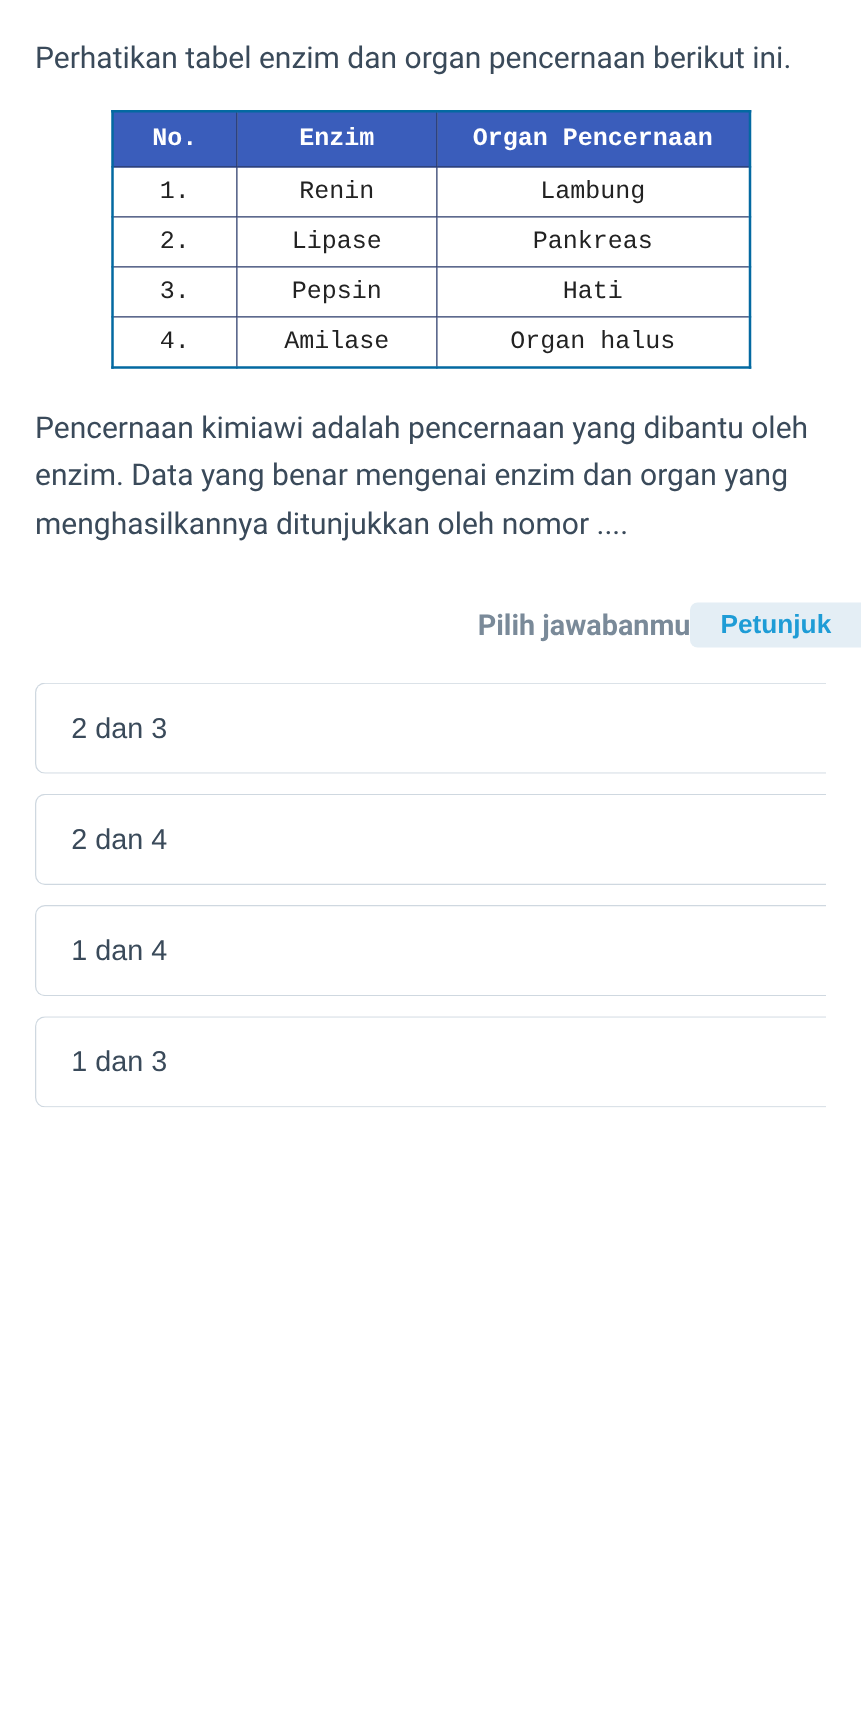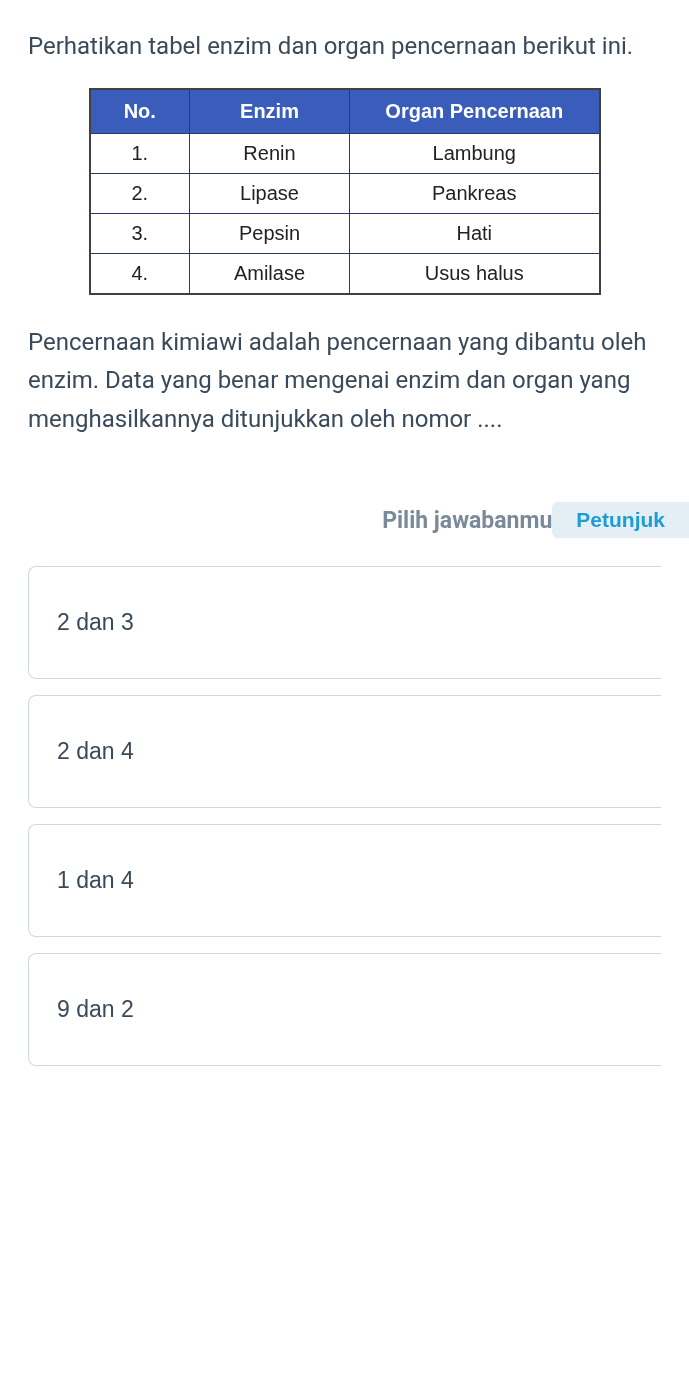--- a/index.html
+++ b/index.html
@@ -16,22 +16,22 @@
       color: #3a4a5a;
       margin-bottom: 24px;
     }
     .table-wrap {
       display: flex;
       justify-content: center;
       margin-bottom: 28px;
     }
     table.enzim {
       border-collapse: collapse;
-      border: 2px solid #404040;
-      font-family: Liberation Sans, sans-serif;
+      border: 2px solid #0369a1;
+      font-family: Liberation Mono, monospace;
     }
     table.enzim th {
       background: #3a5dbb;
       color: #fff;
       font-weight: bold;
       font-size: 20px;
       padding: 10px 14px;
       border: 1.5px solid #2a3a6a;
       text-align: center;
     }
@@ -45,21 +45,21 @@
     table.enzim th:nth-child(1),
     table.enzim td:nth-child(1){ width: 100px; }
     table.enzim th:nth-child(2),
     table.enzim td:nth-child(2){ width: 160px; }
     table.enzim th:nth-child(3),
     table.enzim td:nth-child(3){ width: 250px; }
     .question-body {
       font-size: 24px;
       line-height: 1.6;
       color: #3a4a5a;
-      margin-bottom: 64px;
+      margin-bottom: 44px;
     }
     .answer-header {
       display: flex;
       justify-content: flex-end;
       align-items: center;
       margin-bottom: 28px;
     }
     .answer-title {
       font-size: 23px;
       font-weight: 700;
@@ -77,21 +77,21 @@
       margin-right: -28px;
     }
     .options {
       display: flex;
       flex-direction: column;
       gap: 16px;
     }
     .option {
       border: 1px solid #cfd8e0;
       border-radius: 8px;
-      padding: 42px 28px;
+      padding: 22px 28px;
       font-size: 23px;
       color: #3a4a5a;
       cursor: pointer;
       background: #fff;
       text-align: left;
       width: 100%;
       margin-right: -28px;
       border-right: none;
       border-top-right-radius: 0;
       border-bottom-right-radius: 0;
@@ -123,31 +123,31 @@
         <td>Pankreas</td>
       </tr>
       <tr>
         <td>3.</td>
         <td>Pepsin</td>
         <td>Hati</td>
       </tr>
       <tr>
         <td>4.</td>
         <td>Amilase</td>
-        <td>Usus halus</td>
+        <td>Organ halus</td>
       </tr>
     </tbody>
   </table>
 </div>
 
 <div class="question-body">Pencernaan kimiawi adalah pencernaan yang dibantu oleh enzim. Data yang benar mengenai enzim dan organ yang menghasilkannya ditunjukkan oleh nomor ....</div>
 
 <div class="answer-header">
   <div class="answer-title">Pilih jawabanmu</div>
   <button class="hint-button">Petunjuk</button>
 </div>
 
 <div class="options">
   <button class="option">2 dan 3</button>
   <button class="option">2 dan 4</button>
   <button class="option">1 dan 4</button>
-  <button class="option">9 dan 2</button>
+  <button class="option">1 dan 3</button>
 </div>
 
 </body></html>

